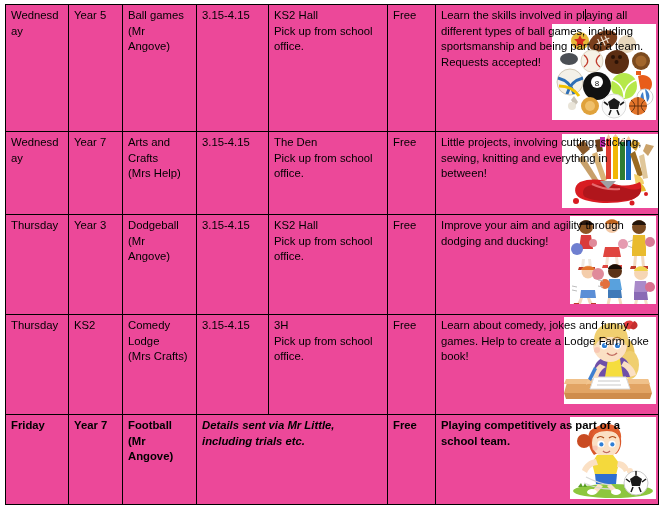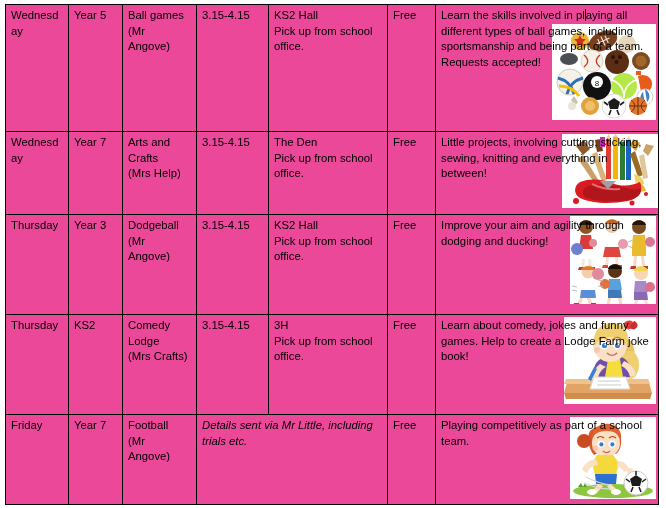--- a/index.html
+++ b/index.html
@@ -65,21 +65,21 @@
   .desc-art {
     position: absolute;
     z-index: 1;
   }
 
   
   tr.r1 td { height: 120px; }
   tr.r2 td { height: 76px; }
   tr.r3 td { height: 93px; }
   tr.r4 td { height: 93px; }
-  tr.r5 td { height: 83px; }
+  tr.r5 td { height: 83px; font-weight: bold; }
 
   
   .caret {
     display: inline-block;
     width: 1px;
     height: 12px;
     background: #000;
     vertical-align: -2px;
     margin: 0 0px;
   }

